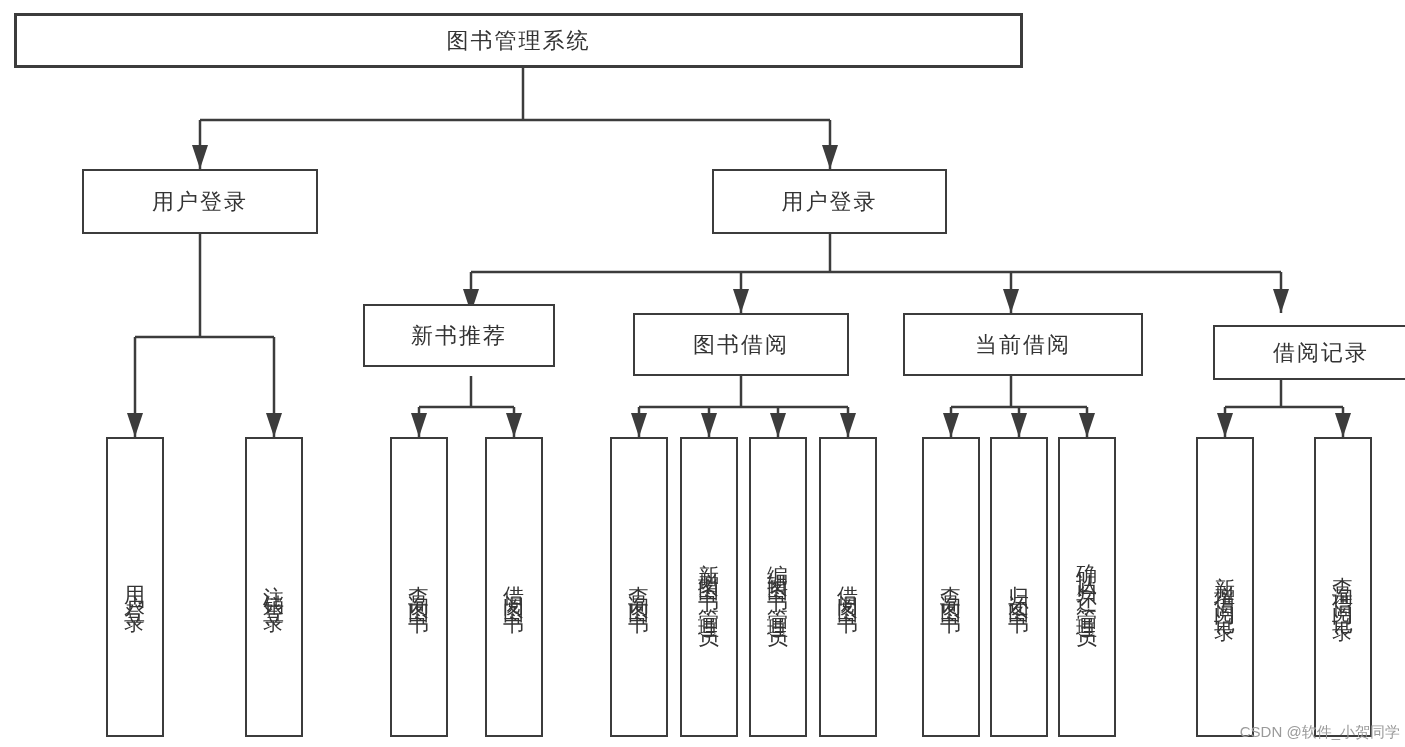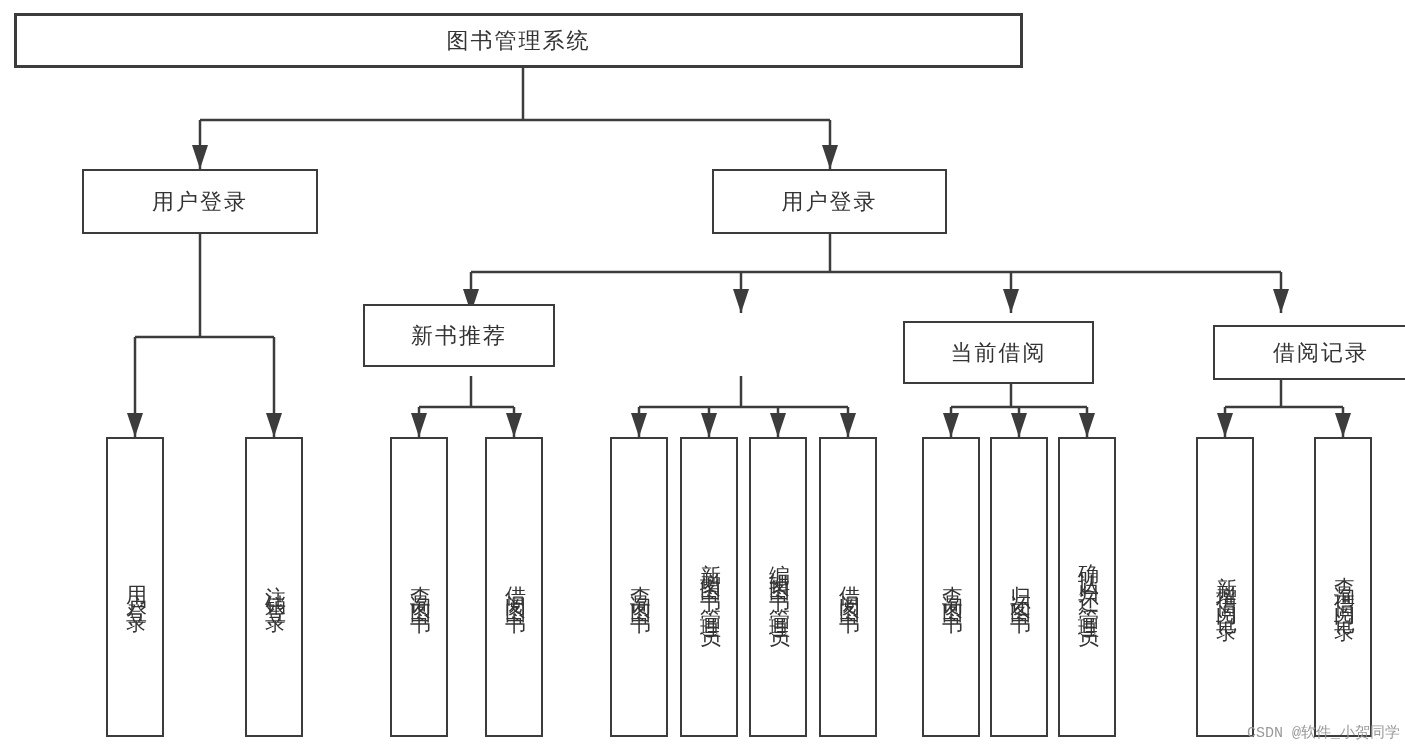--- a/index.html
+++ b/index.html
@@ -6,21 +6,21 @@
     margin: 0;
     padding: 0;
     background: #ffffff;
   }
   .stage {
     position: relative;
     width: 1405px;
     height: 747px;
     background: #ffffff;
     overflow: hidden;
-    font-family: Liberation Mono, monospace;
+    font-family: Liberation Sans, sans-serif;
   }
   .connectors {
     position: absolute;
     left: 0;
     top: 0;
     z-index: 1;
   }
   .node {
     position: absolute;
     box-sizing: border-box;
@@ -135,21 +135,24 @@
   <div class="node hbox" style="left:82px; top:169px; width:236px; height:65px;">
     <span>用户登录</span>
   </div>
   <div class="node hbox" style="left:712px; top:169px; width:235px; height:65px;">
     <span>用户登录</span>
   </div>
 
   <div class="node hbox" style="left:363px; top:304px; width:192px; height:63px;">
     <span>新书推荐</span>
   </div>
-  <div class="node hbox" style="left:903px; top:313px; width:191px; height:63px;margin-top:8px;">
+  <div class="node hbox" style="left:633px; top:313px; width:216px; height:63px;">
+    <span>图书借阅</span>
+  </div>
+  <div class="node hbox" style="left:903px; top:313px; width:240px; height:63px;">
     <span>当前借阅</span>
   </div>
   <div class="node hbox" style="left:1173px; top:325px; width:216px; height:55px;margin-left:40px;">
     <span>借阅记录</span>
   </div>
 
   <div class="node vbox" style="left:106px; top:437px; width:58px; height:300px;">
     <span>用户登录</span>
   </div>
   <div class="node vbox" style="left:245px; top:437px; width:58px; height:300px;">

